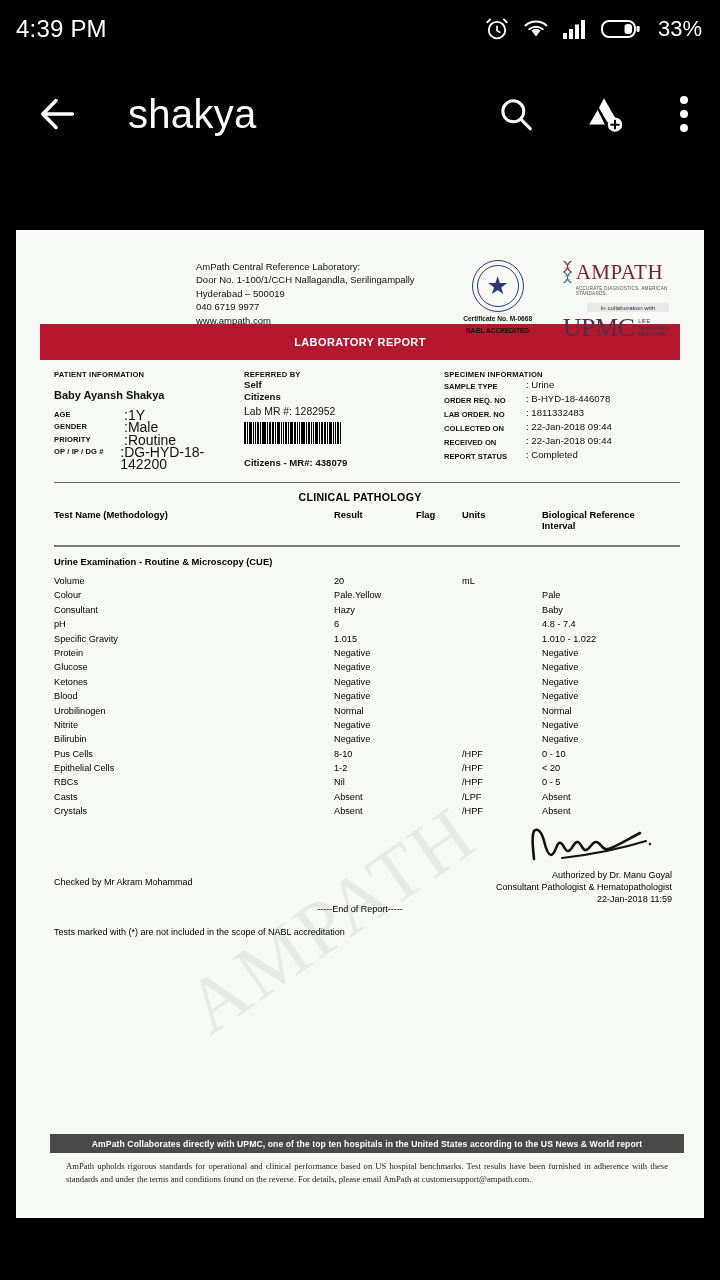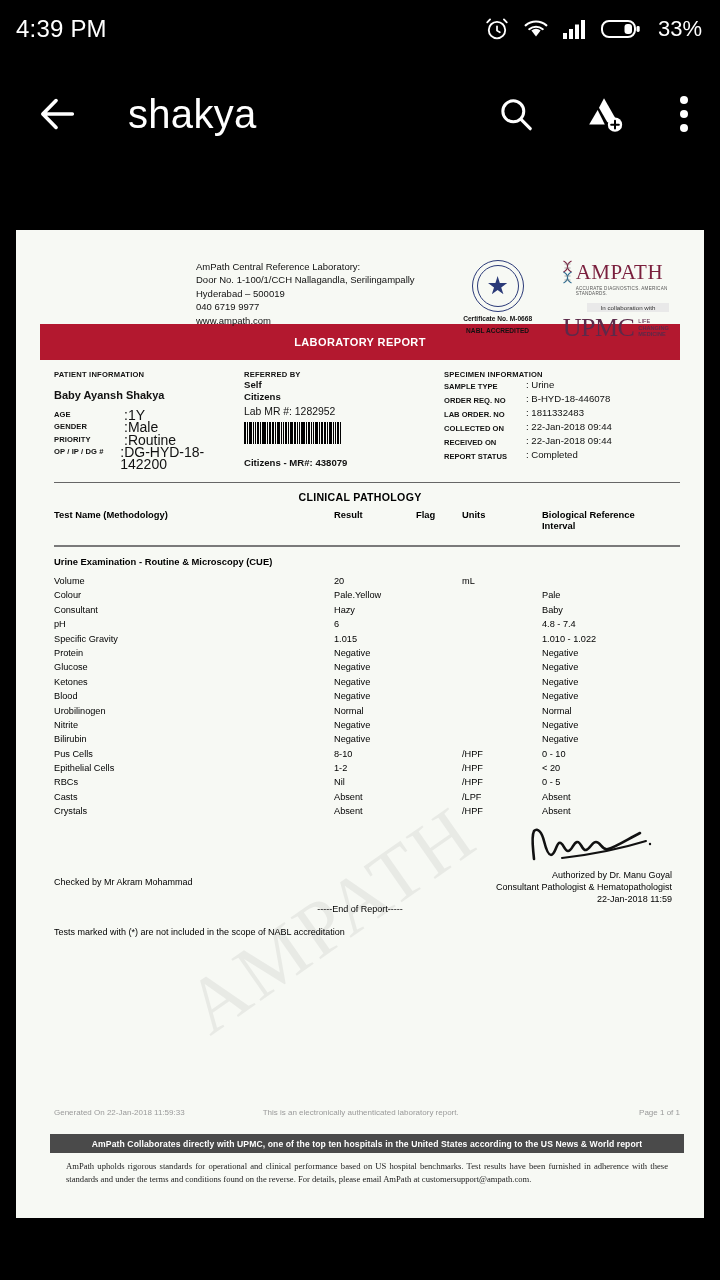--- a/index.html
+++ b/index.html
@@ -568,23 +568,18 @@
         <div>22-Jan-2018 11:59</div>
       </div>
       <div class="checked" style="top:52px; left:0;">Checked by Mr Akram Mohammad</div>
     </div>
 
     <div class="endrep">-----End of Report-----</div>
     <div class="nabl-note">Tests marked with (*) are not included in the scope of NABL accreditation</div>
 
   </div>
 
-  <div class="foot-meta">
-    <span>Generated On 22-Jan-2018 11:59:33</span>
-    <span class="fm-mid">This is an electronically authenticated laboratory report.</span>
-    <span class="fm-right">Page 1 of 1</span>
-  </div>
 
   <div class="foot-bar">AmPath Collaborates directly with UPMC, one of the top ten hospitals in the United States according to the US News &amp; World report</div>
 
   <div class="foot-text">AmPath upholds rigorous standards for operational and clinical performance based on US hospital benchmarks. Test results have been furnished in adherence with these standards and under the terms and conditions found on the reverse. For details, please email AmPath at customersupport@ampath.com.</div>
 
 </div>
 
 </body></html>

